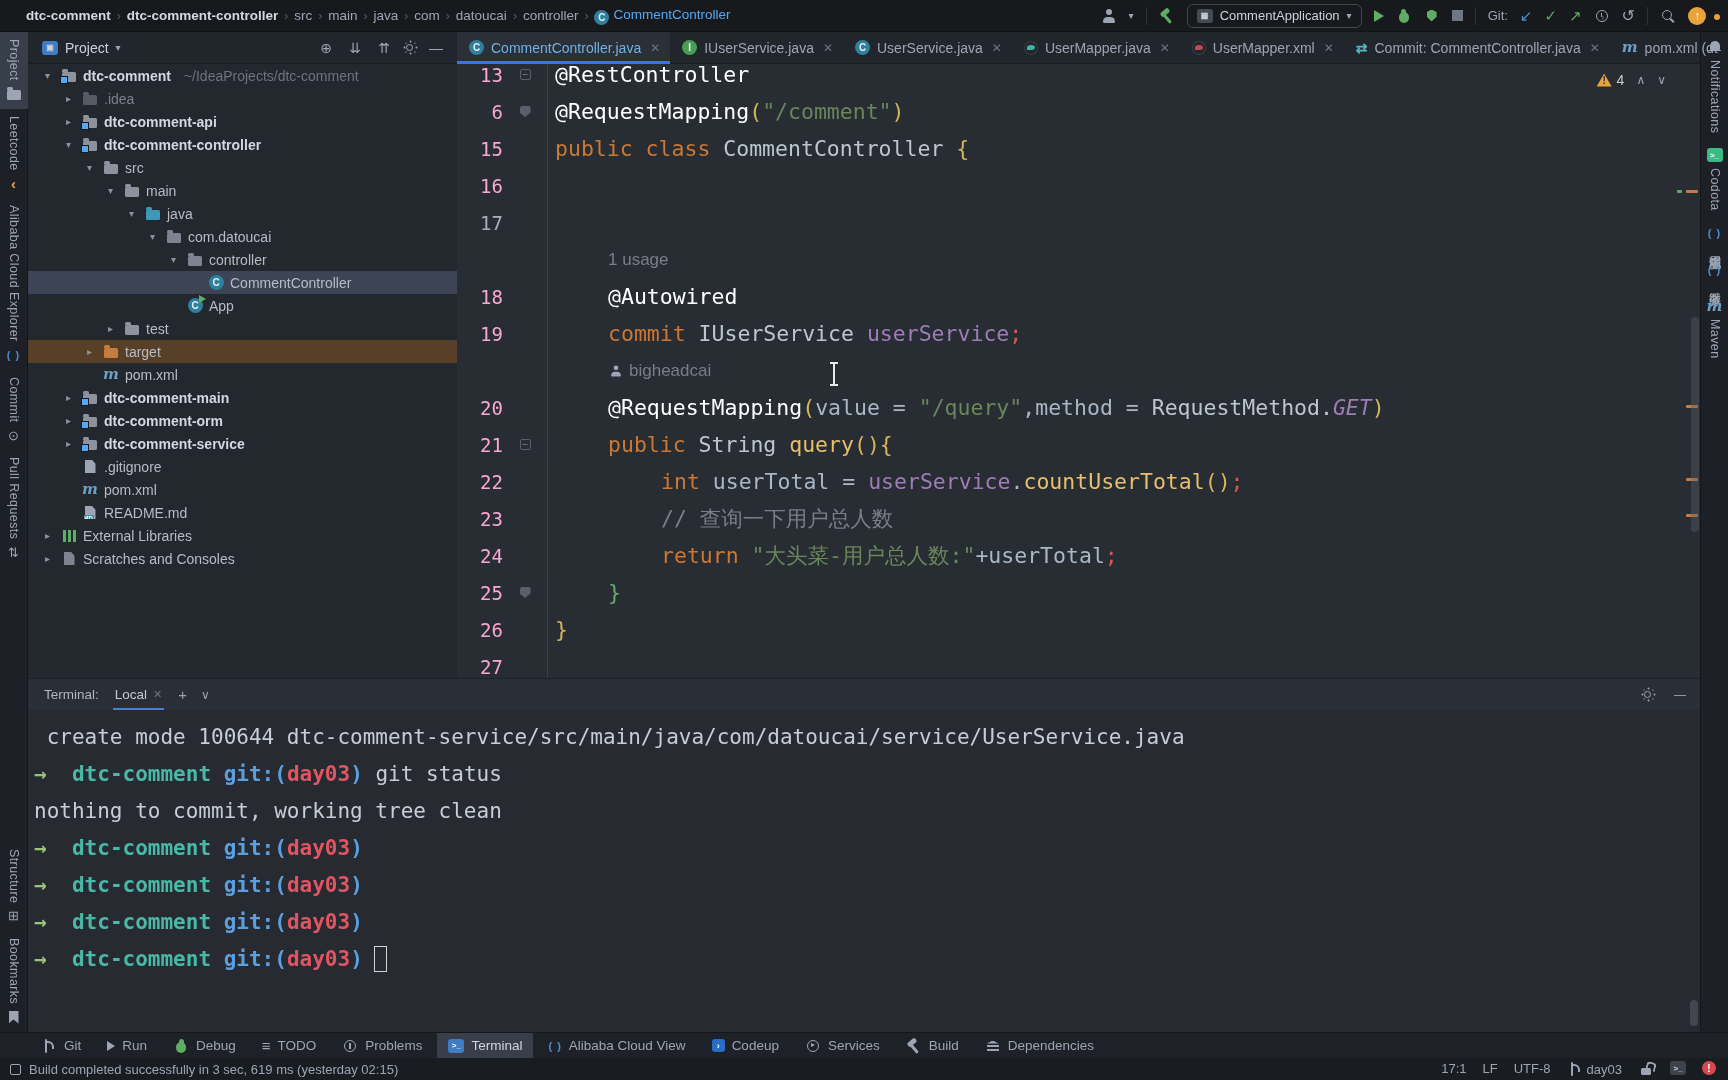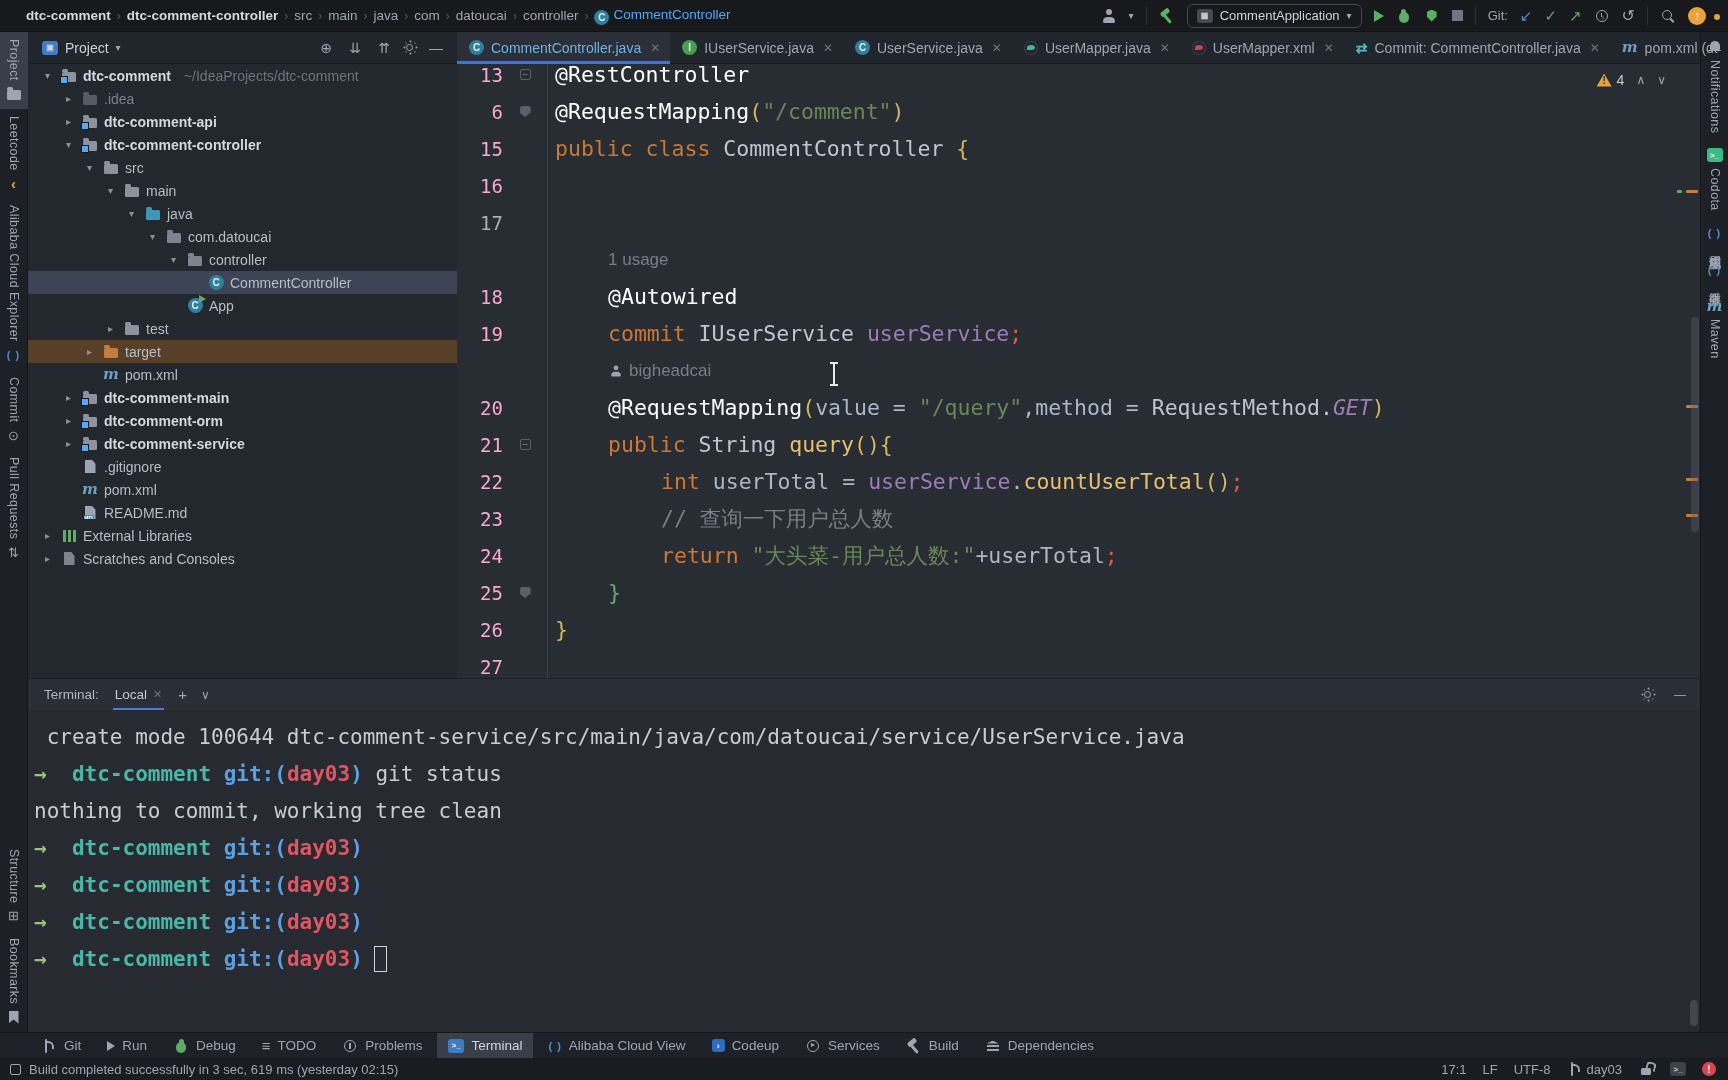--- a/index.html
+++ b/index.html
@@ -236,21 +236,21 @@
     padding-left:30px; gap:4px; }
   .bitem { display:flex; align-items:center; gap:7px; height:26px; padding:0 11px;
     font-size:13.5px; color:#9da5b4; }
   .bitem.sel { background:#383f4a; color:#d0d5dd; }
 
   
   #statusbar { position:absolute; left:0; top:1058px; width:1728px; height:22px;
     background:#191c21; display:flex; align-items:center; padding:0 12px 0 10px;
     font-size:13px; color:#9da5b4; gap:8px; }
   .sb-box { width:11px; height:11px; border:1.5px solid #9da5b4; border-radius:2px; }
-  .sb-right { margin-left:auto; display:flex; align-items:center; gap:16px; }
+  .sb-right { margin-left:auto; display:flex; gap:16px; }
   .sb-git { display:flex; align-items:center; gap:4px; }
 </style>
 </head>
 <body>
 
 <div class="app">
 
   <div id="topbar">
     <div class="crumbs" id="crumbs">
         <span class="crumb bold">dtc-comment</span>

